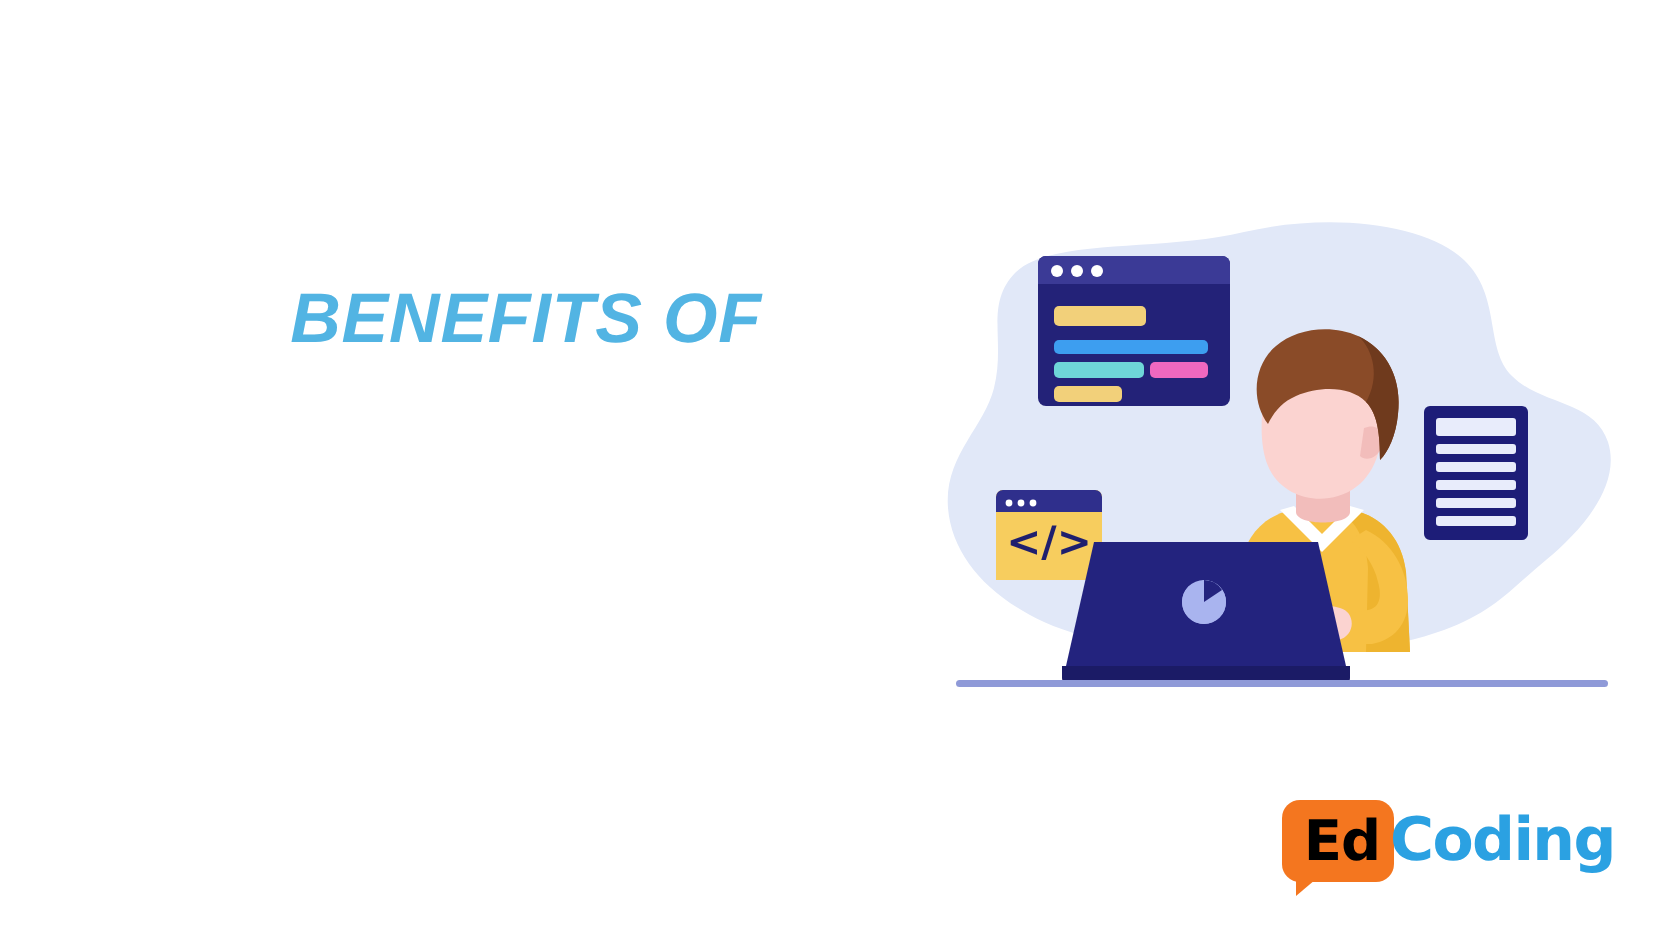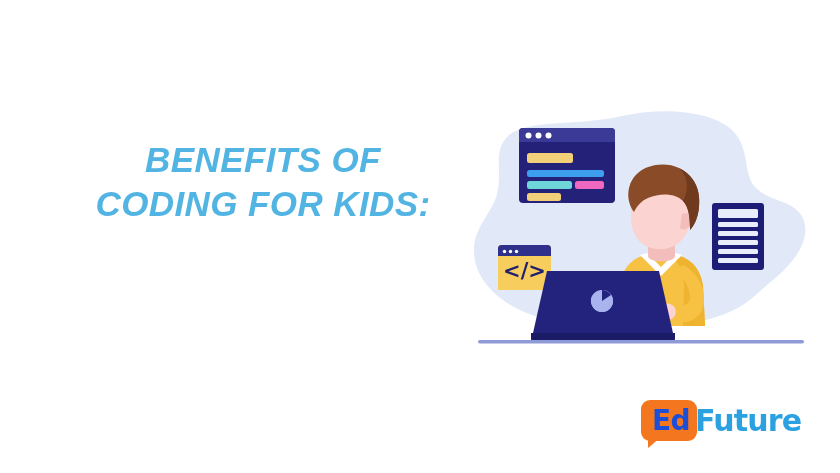--- a/index.html
+++ b/index.html
@@ -79,21 +79,21 @@
     left: 4px;
     top: 4px;
     width: 52px;
     height: 38px;
     line-height: 38px;
     text-align: center;
     font-family: "DejaVu Sans", sans-serif;
     font-weight: bold;
     font-size: 28px;
     letter-spacing: -0.5px;
-    color: #1d4ed8;
+    color: #000000;
   }
   #logo-optim {
     position: absolute;
     left: 54px;
     top: 4px;
     height: 38px;
     line-height: 38px;
     font-family: "DejaVu Sans", sans-serif;
     font-weight: bold;
     font-size: 30px;
@@ -101,21 +101,20 @@
     color: #2ba1e2;
   }
 </style>
 </head>
 <body>
 
 <div id="canvas">
 
   <div id="headline">
     <span class="ln">Benefits of</span>
-    <span class="ln">Coding for Kids:</span>
   </div>
 
   <div id="illustration">
     <svg width="345" height="240" viewBox="0 0 345 240" xmlns="http://www.w3.org/2000/svg">
 
       <path fill="#e1e8f8" d="M 152 8
                C 196 -2 243 4 262 22
                C 281 40 272 66 286 80
                C 301 95 327 92 334 113
                C 341 135 320 158 303 172
@@ -217,16 +216,16 @@
 
       <rect x="8" y="232" width="326" height="3.5" rx="1.75" fill="#8f9ad8"></rect>
 
     </svg>
   </div>
 
   <div id="logo">
     <div id="logo-badge-tail"></div>
     <div id="logo-badge"></div>
     <div id="logo-ed">Ed</div>
-    <div id="logo-optim">Future</div>
+    <div id="logo-optim">Coding</div>
   </div>
 
 </div>
 
 </body></html>

